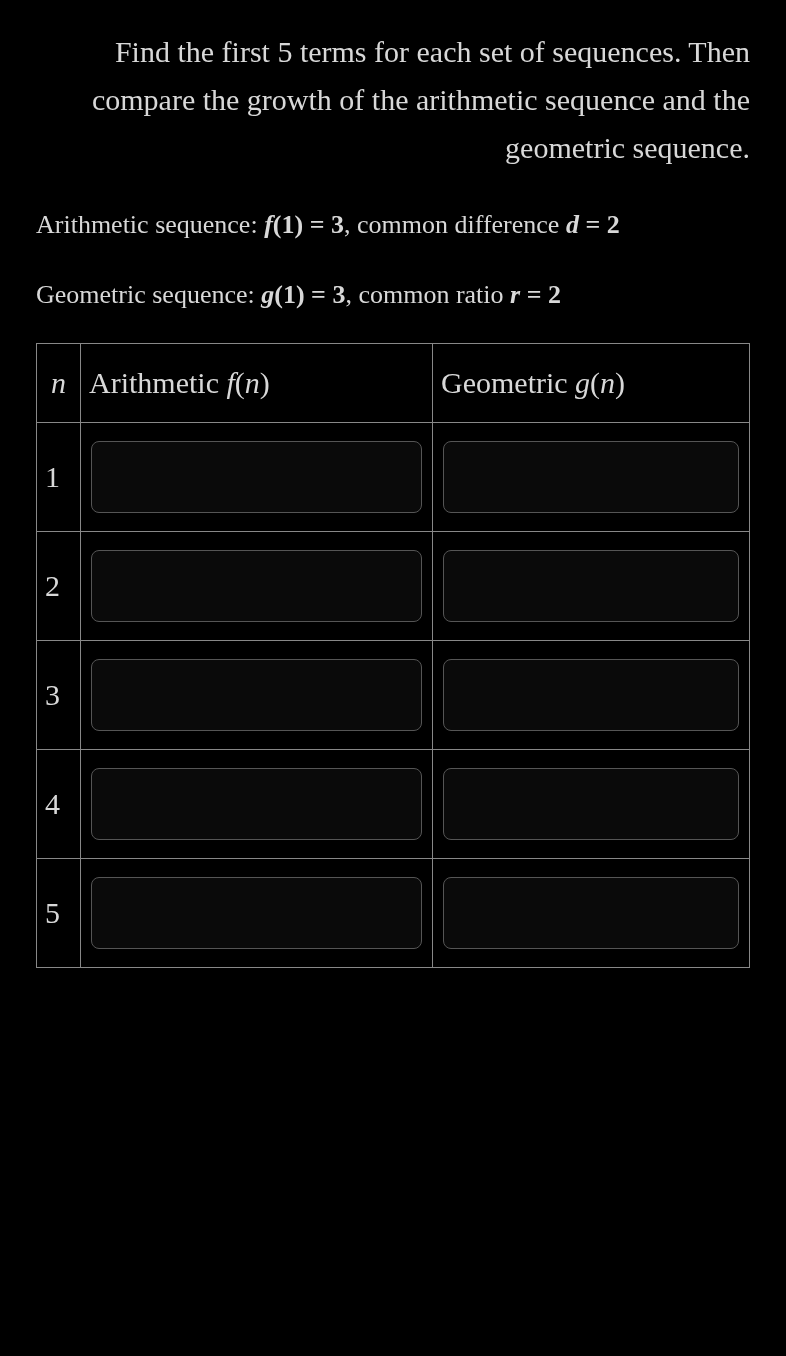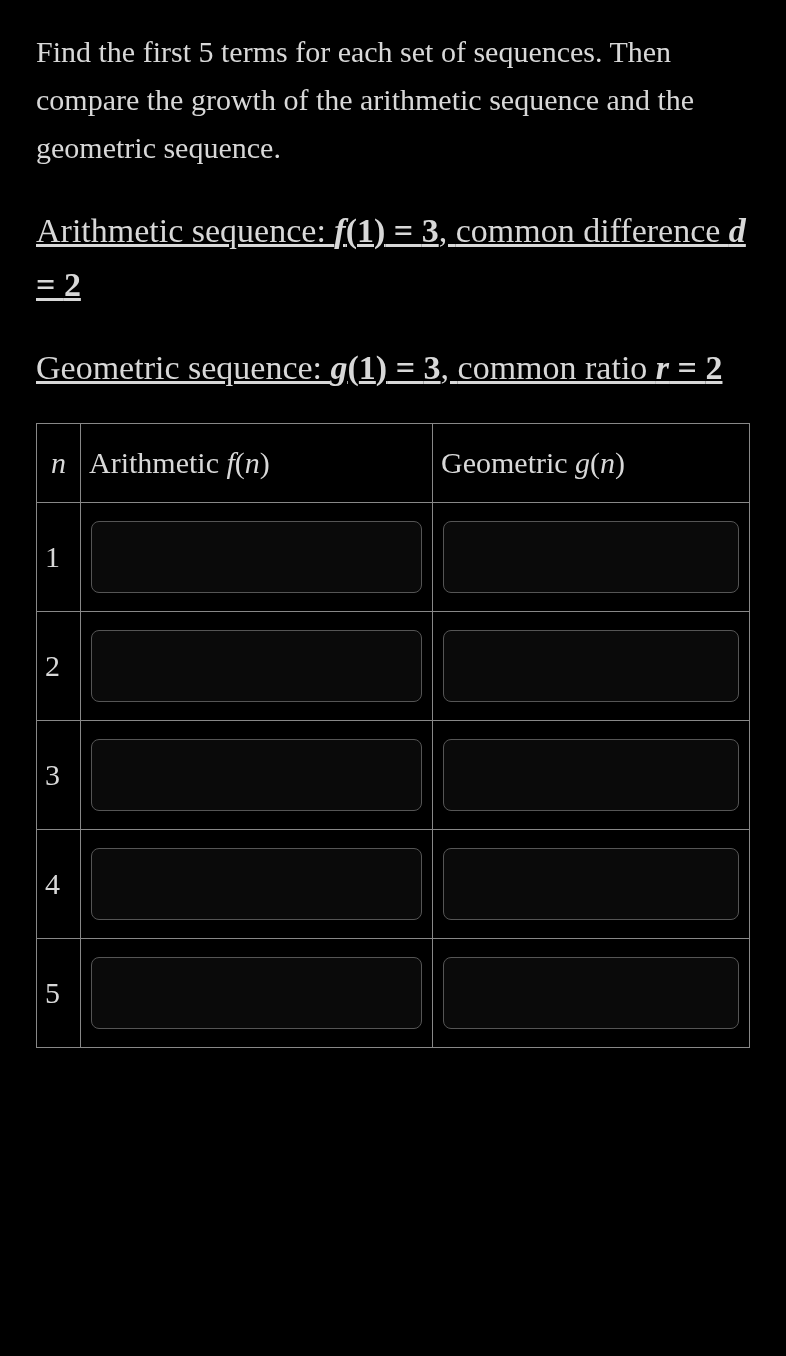--- a/index.html
+++ b/index.html
@@ -13,27 +13,27 @@
     font-family: 'Georgia', 'Times New Roman', serif;
     width: 786px;
     min-height: 1356px;
     padding: 28px 36px;
   }
   .prompt {
     font-size: 30px;
     line-height: 1.6;
     margin-bottom: 32px;
     color: #d8d8d8;
+    text-align: right;
   }
   .sequence-def {
-    font-size: 34px;
+    font-size: 26px;
     line-height: 1.6;
     margin-bottom: 28px;
     color: #d8d8d8;
-    text-decoration: underline;
   }
   .math {
     font-family: 'Georgia', 'Times New Roman', serif;
     font-style: italic;
   }
   .math-paren {
     font-style: normal;
   }
   .math-num {
     font-style: normal;

